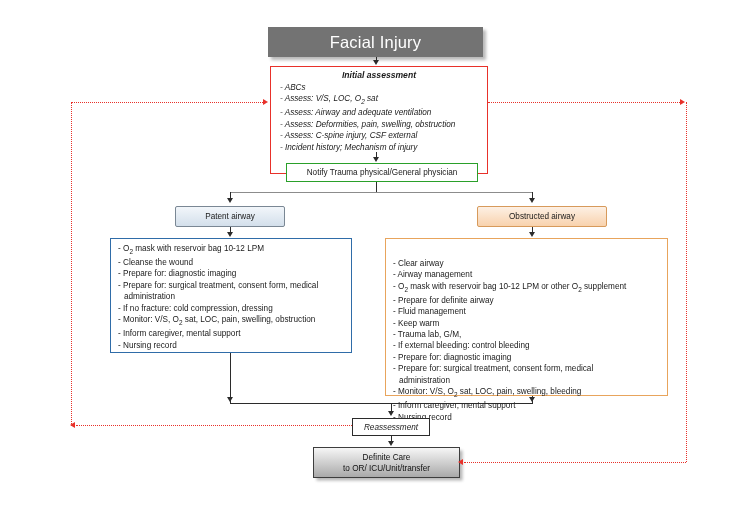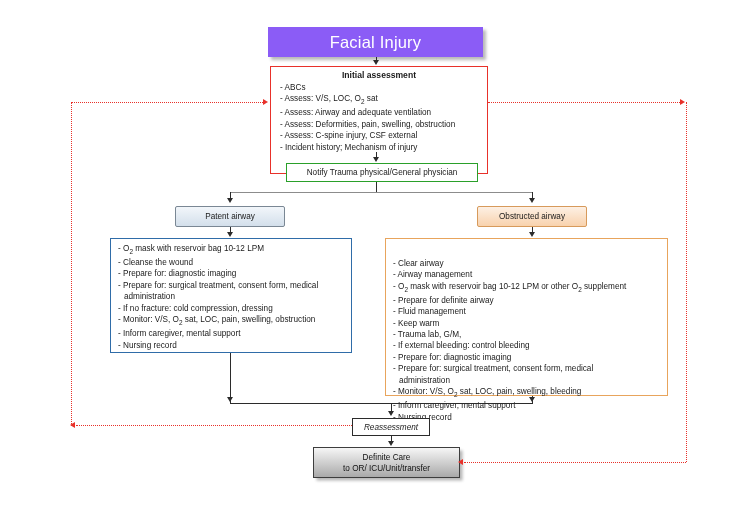--- a/index.html
+++ b/index.html
@@ -13,21 +13,21 @@
     height: 530px;
     background: #ffffff;
     font-family: "Liberation Sans", sans-serif;
     overflow: hidden;
   }
   .abs { position: absolute; }
 
   
   #title-box {
     left: 268px; top: 27px; width: 215px; height: 30px;
-    background: #8b5cf6;
+    background: #737373;
     box-shadow: 3px 3px 3px rgba(0,0,0,0.28);
     display: flex; align-items: center; justify-content: center;
   }
   #title-box .t {
     color: #ffffff;
     font-size: 16.5px;
     letter-spacing: .2px;
   }
 
   
@@ -49,20 +49,21 @@
     color: #1a1a1a;
     line-height: 11.4px;
     white-space: nowrap;
   }
   .panel li .ind { padding-left: 6px; display: block; }
   sub { font-size: 6.4px; }
 
   #initial-box {
     left: 270px; top: 66px; width: 218px; height: 108px;
     border: 1.3px solid #e8312a;
+    font-style: italic;
   }
   #initial-box ul { padding-left: 9px; }
 
   #notify-box {
     left: 286px; top: 163px; width: 192px; height: 19px;
     border: 1.3px solid #2aa02a;
     display: flex; align-items: center; justify-content: center;
   }
   #notify-box .t { font-size: 8.2px; color: #1a1a1a; }
 
@@ -72,21 +73,21 @@
     border-radius: 2px;
     display: flex; align-items: center; justify-content: center;
     box-sizing: border-box;
   }
   #patent-pill {
     left: 175px; top: 206px; width: 110px;
     background: linear-gradient(#f2f6fa, #d3dfeb);
     border: .8px solid #7a8794;
   }
   #obstructed-pill {
-    left: 477px; top: 206px; width: 110px;
+    left: 477px; top: 206px; width: 130px;
     background: linear-gradient(#fdf0e4, #f8d2ad);
     border: .8px solid #d79a5b;
   }
   .pill .t { font-size: 8.2px; color: #1a1a1a; }
 
   
   #left-panel {
     left: 110px; top: 238px; width: 242px; height: 115px;
     border: 1.4px solid #2f6ca8;
     padding-top: 4px;

